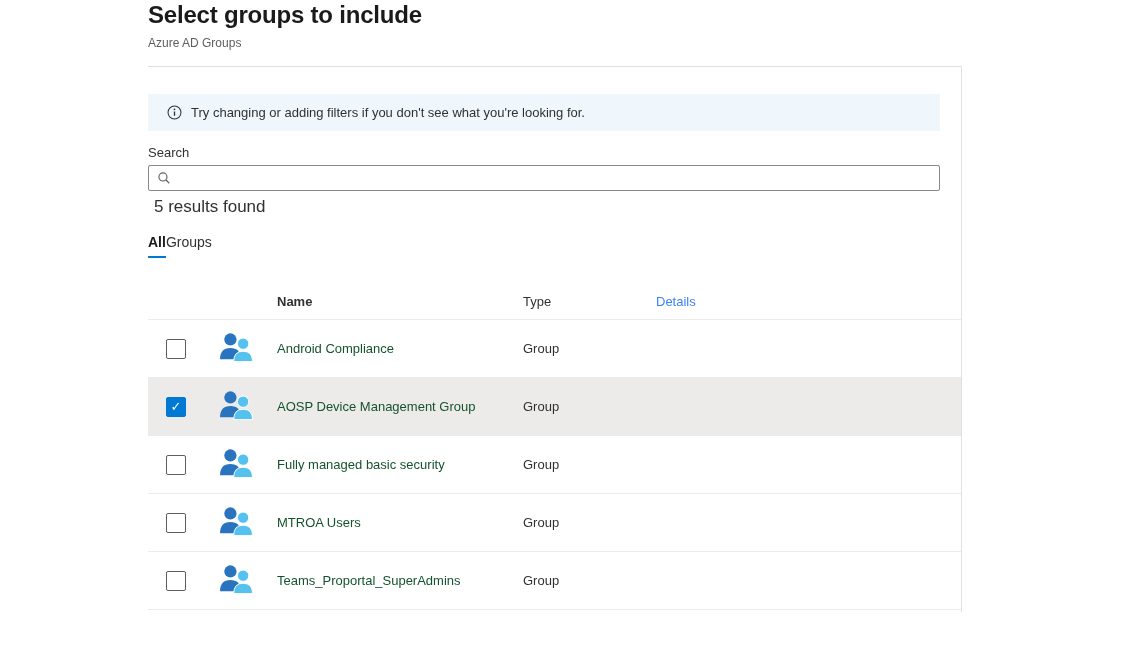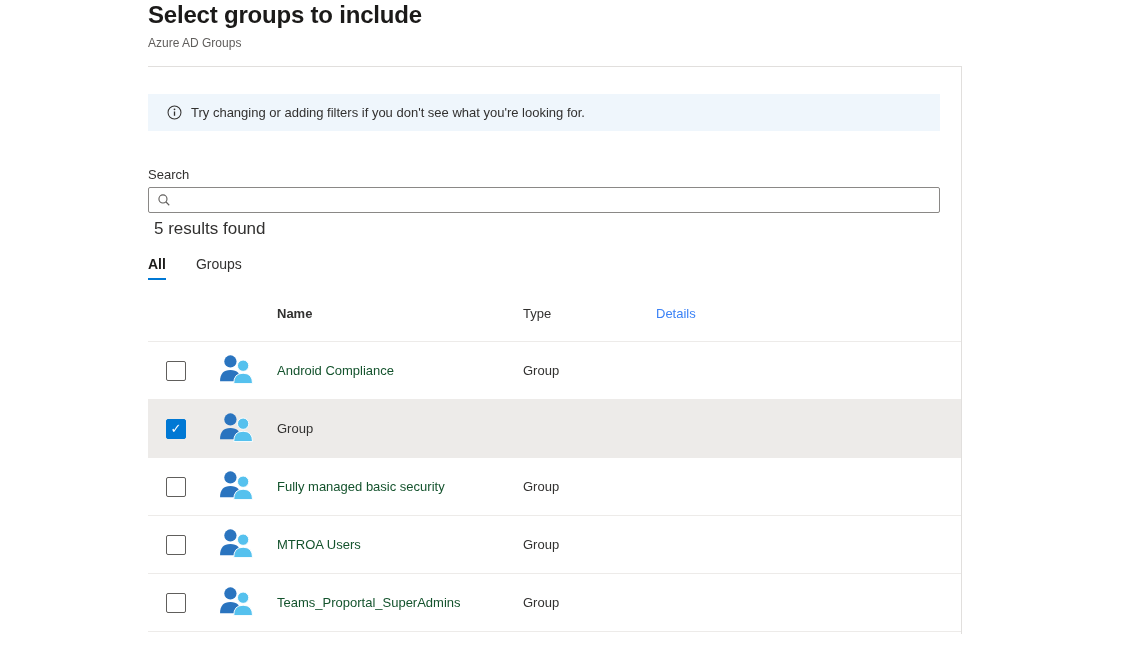--- a/index.html
+++ b/index.html
@@ -18,33 +18,33 @@
     font-family:"Liberation Sans","DejaVu Sans",sans-serif;color:var(--text-primary);}
   .header-block{margin-left:148px;padding-top:1px}
   .page-title{font-size:24px;font-weight:700;letter-spacing:-0.2px;color:#1b1a19}
   .page-subtitle{font-size:12px;color:var(--text-secondary);margin-top:7px;margin-bottom:16px}
   .panel{margin-left:148px;width:814px;border-top:1px solid var(--panel-border);
     border-right:1px solid var(--panel-border);padding-bottom:2px}
   .banner{margin-top:27px;width:792px;height:37px;background:var(--banner-bg);
     display:flex;align-items:center;padding-left:19px;gap:9px}
   .banner-text{font-size:13px;color:#323130}
   .info-icon{display:inline-flex;align-items:center}
-  .search-section{margin-top:36px}
+  .search-section{margin-top:14px}
   .search-label{font-size:13px;color:#323130}
   .search-box{margin-top:5px;width:792px;height:26px;border:1px solid #8a8886;border-radius:2px;
     display:flex;align-items:center;padding-left:8px;gap:6px;background:#fff}
   .search-input{border:none;outline:none;flex:1;height:100%;font-size:13px;
     font-family:"Liberation Sans","DejaVu Sans",sans-serif;background:transparent}
   .results-count{margin-top:6px;margin-left:6px;font-size:17px;color:#323130}
-  .tabs{margin-top:17px;display:flex;gap:30px}
+  .tabs{margin-top:17px;display:flex;}
   .tab{font-size:14px;color:#323130;position:relative;cursor:pointer;padding-bottom:8px}
   .tab.active{font-weight:700;color:#1b1a19}
   .tab.active::after{content:'';position:absolute;left:0;right:0;bottom:0;height:2px;background:var(--accent)}
   .table{margin-top:26px}
-  .table-header{display:flex;align-items:flex-start;height:36px;
+  .table-header{display:flex;align-items:center;height:36px;
     border-bottom:1px solid var(--row-border)}
   .table-header .spacer{width:129px}
   .col-name{width:246px;font-size:13px;font-weight:700;color:#323130}
   .col-type{width:133px;font-size:13px;font-weight:400;color:#323130}
   .col-details{flex:1;font-size:13px;font-weight:400;color:#3b82f6}
   .row{display:flex;align-items:center;height:58px;border-bottom:1px solid var(--row-border)}
   .row.selected{background:var(--selected-row-bg)}
   .cell-check{width:70px;padding-left:18px}
   .checkbox{display:flex;width:20px;height:20px;border:1px solid #605e5c;border-radius:2px;
     background:#fff;align-items:center;justify-content:center;cursor:pointer}
@@ -142,20 +142,21 @@
                 <circle cx="13" cy="9" r="6.5"></circle>
                 <path d="M2 30 q0 -12 11 -12 q11 0 11 12 z"></path>
               </g>
             <g class="person-front" stroke="#ffffff" stroke-width="1">
                 <circle cx="26.5" cy="13.5" r="6"></circle>
                 <path d="M16.5 32.5 q0 -11 10 -11 q10 0 10 11 z"></path>
               </g>
           </svg>
         </span>
       </div>
+      <div class="cell-name">AOSP Device Management Group</div>
       <div class="cell-type">Group</div>
       <div class="cell-details"></div>
     </div>
 
     <div class="row">
       <div class="cell-check">
         <span class="checkbox"></span>
       </div>
       <div class="cell-icon">
         <span>

